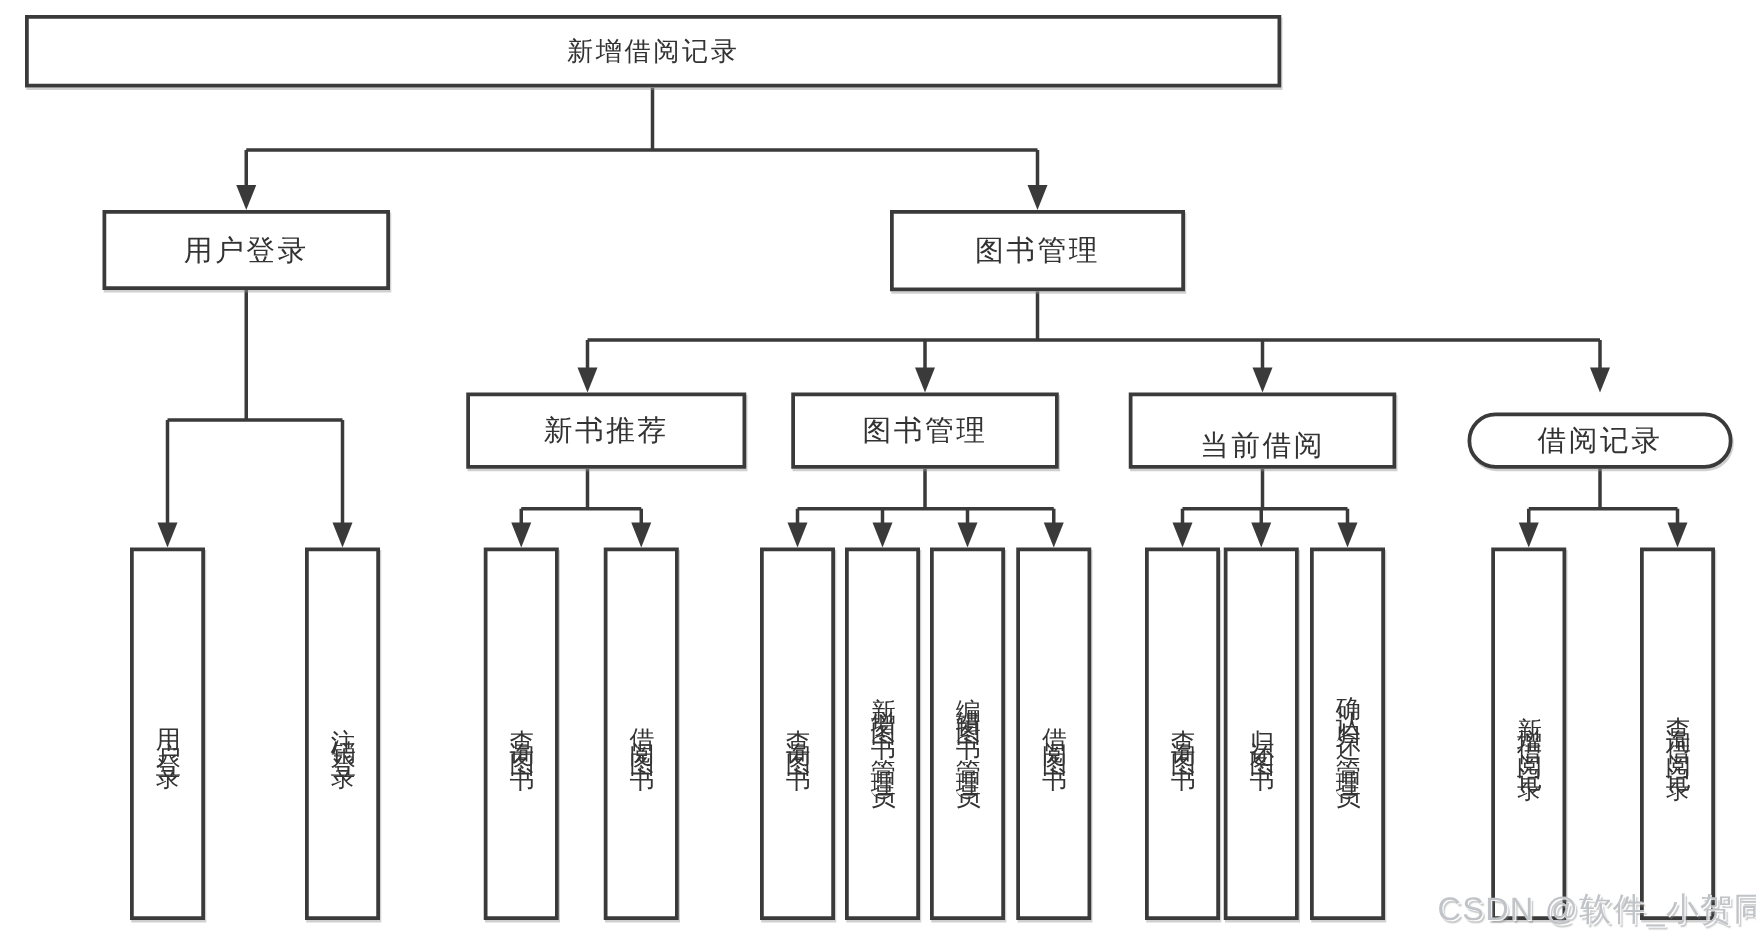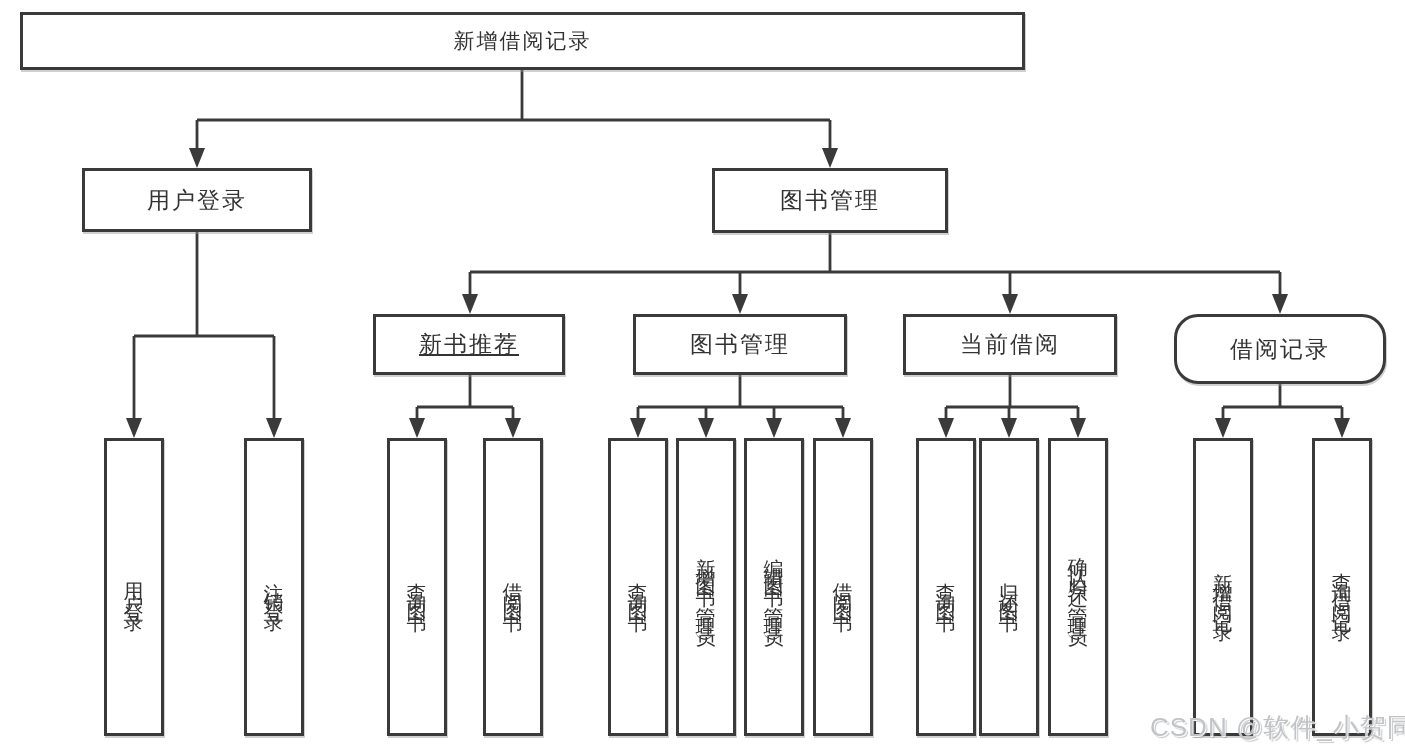--- a/index.html
+++ b/index.html
@@ -123,30 +123,30 @@
     <span class="hlabel">新增借阅记录</span>
   </div>
 
   <div class="box lvl" style="left:82px;top:168px;width:230px;height:64px;">
     <span class="hlabel">用户登录</span>
   </div>
   <div class="box lvl" style="left:712px;top:168px;width:236px;height:65px;">
     <span class="hlabel">图书管理</span>
   </div>
 
-  <div class="box lvl" style="left:373px;top:314px;width:192px;height:61px;text-decoration:underline;">
+  <div class="box lvl" style="left:373px;top:314px;width:224px;height:61px;">
     <span class="hlabel">新书推荐</span>
   </div>
   <div class="box lvl" style="left:633px;top:314px;width:214px;height:61px;">
     <span class="hlabel">图书管理</span>
   </div>
-  <div class="box lvl" style="left:903px;top:314px;width:214px;height:61px;">
+  <div class="box lvl" style="left:903px;top:314px;width:214px;height:61px;align-items:flex-end;">
     <span class="hlabel">当前借阅</span>
   </div>
-  <div class="box lvl" style="left:1174px;top:314px;width:212px;height:70px;border-radius:24px;">
+  <div class="box lvl" style="left:1174px;top:330px;width:212px;height:45px;border-radius:24px;">
     <span class="hlabel">借阅记录</span>
   </div>
 
   <div class="box vbox" style="left:104px;top:438px;">
     <span class="vlabel">用户登录</span>
   </div>
   <div class="box vbox" style="left:244px;top:438px;">
     <span class="vlabel">注销登录</span>
   </div>
 

